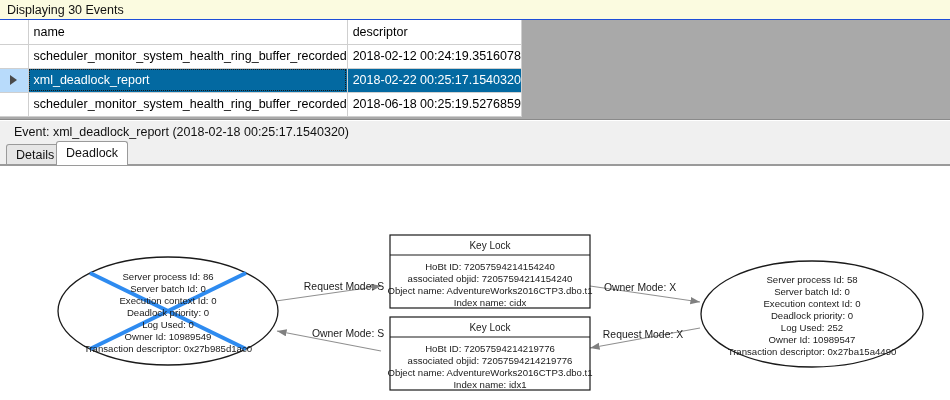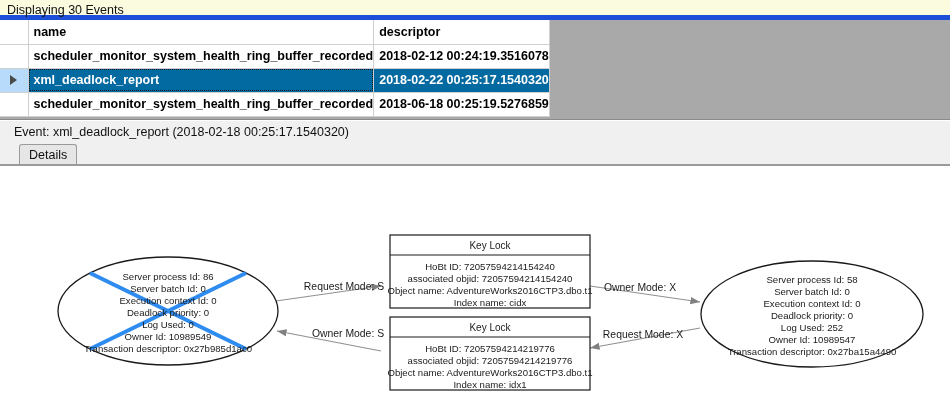--- a/index.html
+++ b/index.html
@@ -6,35 +6,35 @@
   body{
     width:950px;height:400px;overflow:hidden;
     font-family:"Liberation Sans","DejaVu Sans",sans-serif;
     font-size:12px;color:#000;background:#ffffff;
   }
   .app{position:relative;width:950px;height:400px;}
 
   
   .banner{
     position:absolute;left:0;top:0;width:950px;height:20px;
-    background:#fbfbe0;border-bottom:5px solid #1d4ed8;
+    background:#fbfbe0;border-bottom:1px solid #1d4ed8;
     box-sizing:border-box;
   }
   .banner .txt{position:absolute;left:7px;top:3px;font-size:12.5px;color:#111;}
 
   
   .grid{
     position:absolute;left:0;top:20px;width:950px;height:100px;
     background:#a9a9a9;box-sizing:border-box;
     border-bottom:1px solid #8a8a8a;
   }
   .gridtable{border-collapse:collapse;table-layout:fixed;background:#fff;}
   .gridtable td,.gridtable th{
     border-right:1px solid #cfcfcf;border-bottom:1px solid #cfcfcf;
-    height:24px;box-sizing:border-box;font-weight:bold;
+    height:24px;box-sizing:border-box;font-weight:normal;
     font-size:12.5px;text-align:left;padding:0 0 0 5px;overflow:hidden;
     white-space:nowrap;background:#fff;margin-top:8px;
   }
   .gridtable th{background:#fff;color:#000;}
   .col-sel{width:28px;}
   .col-name{width:278px;}
   .col-ts{width:158px;}
   th.col-sel,td.col-sel{padding:0;}
   tr.selrow td{background:#0369a1;color:#fff;}
   tr.selrow td.col-sel{background:#b8dbfb;}
@@ -121,21 +121,22 @@
         </tr>
       </tbody>
     </table>
   </div>
 
   <div class="evt">
     <span class="txt">Event: xml_deadlock_report (2018-02-18 00:25:17.1540320)</span>
   </div>
 
   <div class="tabstrip">
-    <div class="tab" style="left:19px;">Details</div>
+    <div class="tab" style="left:6px;">Details</div>
+    <div class="tab active" style="left:56px;">Deadlock</div>
   </div>
 
   <div class="canvas">
     <svg width="950" height="235" viewBox="0 0 950 235">
       <defs>
         <marker id="ah" markerWidth="9" markerHeight="9" refX="8" refY="3" orient="auto" markerUnits="strokeWidth">
           <path d="M0,0 L8,3 L0,6 z" fill="#808080"></path>
         </marker>
       </defs>
 

